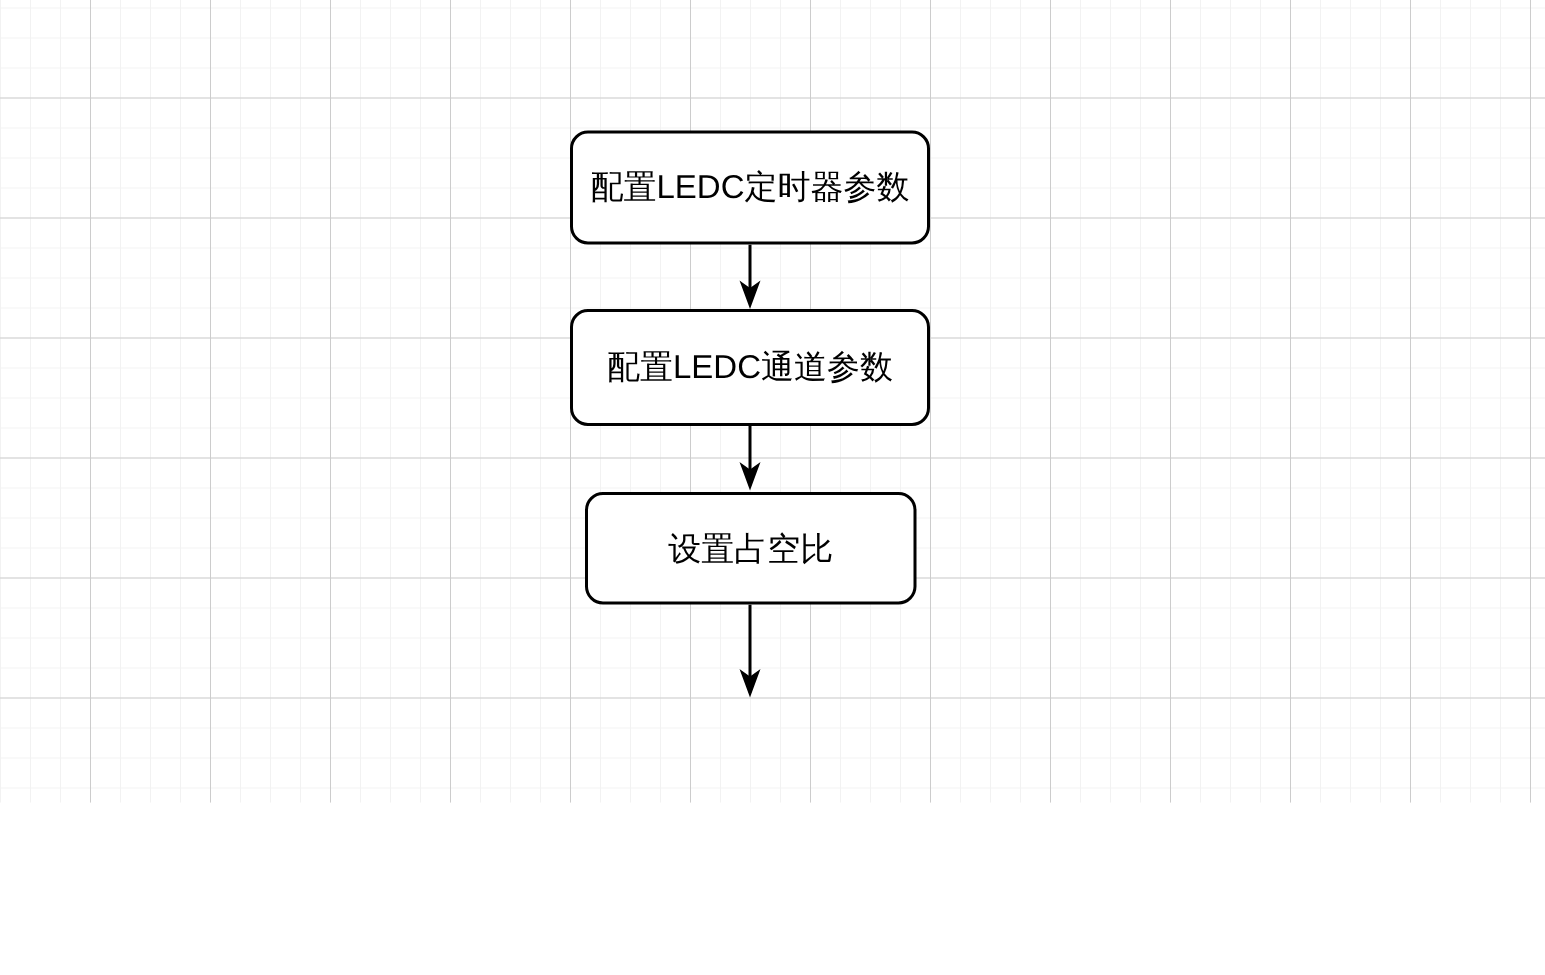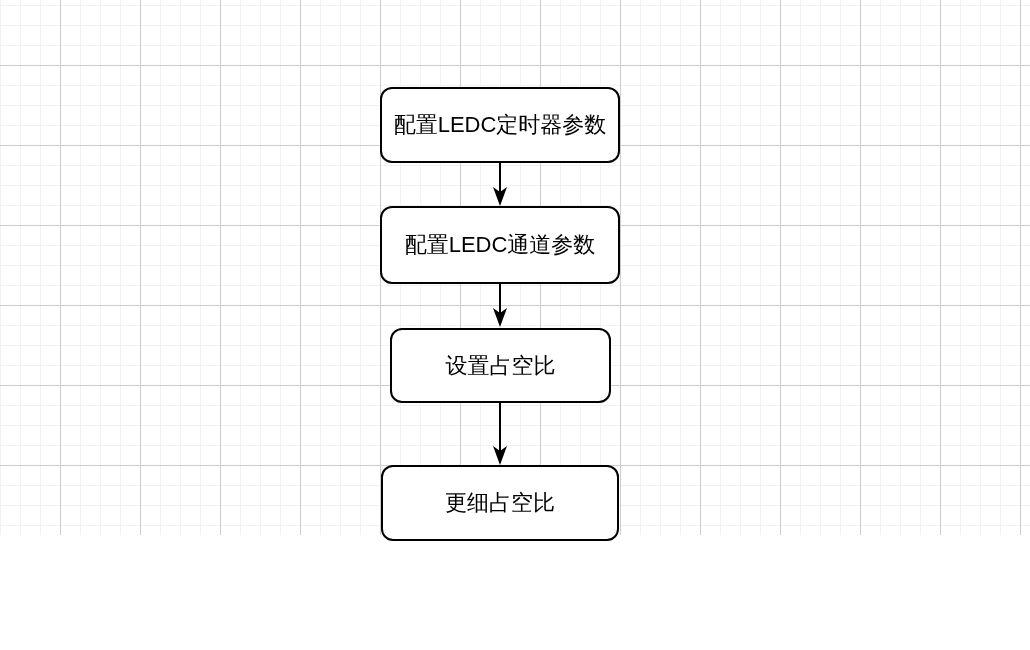--- a/index.html
+++ b/index.html
@@ -85,17 +85,14 @@
     <span>设置占空比</span>
   </div>
 
   <div class="edge edge-3">
     <svg viewBox="0 0 20 63" xmlns="http://www.w3.org/2000/svg">
       <line x1="10" y1="0" x2="10" y2="50" stroke="#000000" stroke-width="2"></line>
       <polygon points="10,62 3,43 10,48 17,43" fill="#000000"></polygon>
     </svg>
   </div>
 
-  <div class="node node-4">
-    <span>更细占空比</span>
-  </div>
 
 </div>
 
 </body></html>

